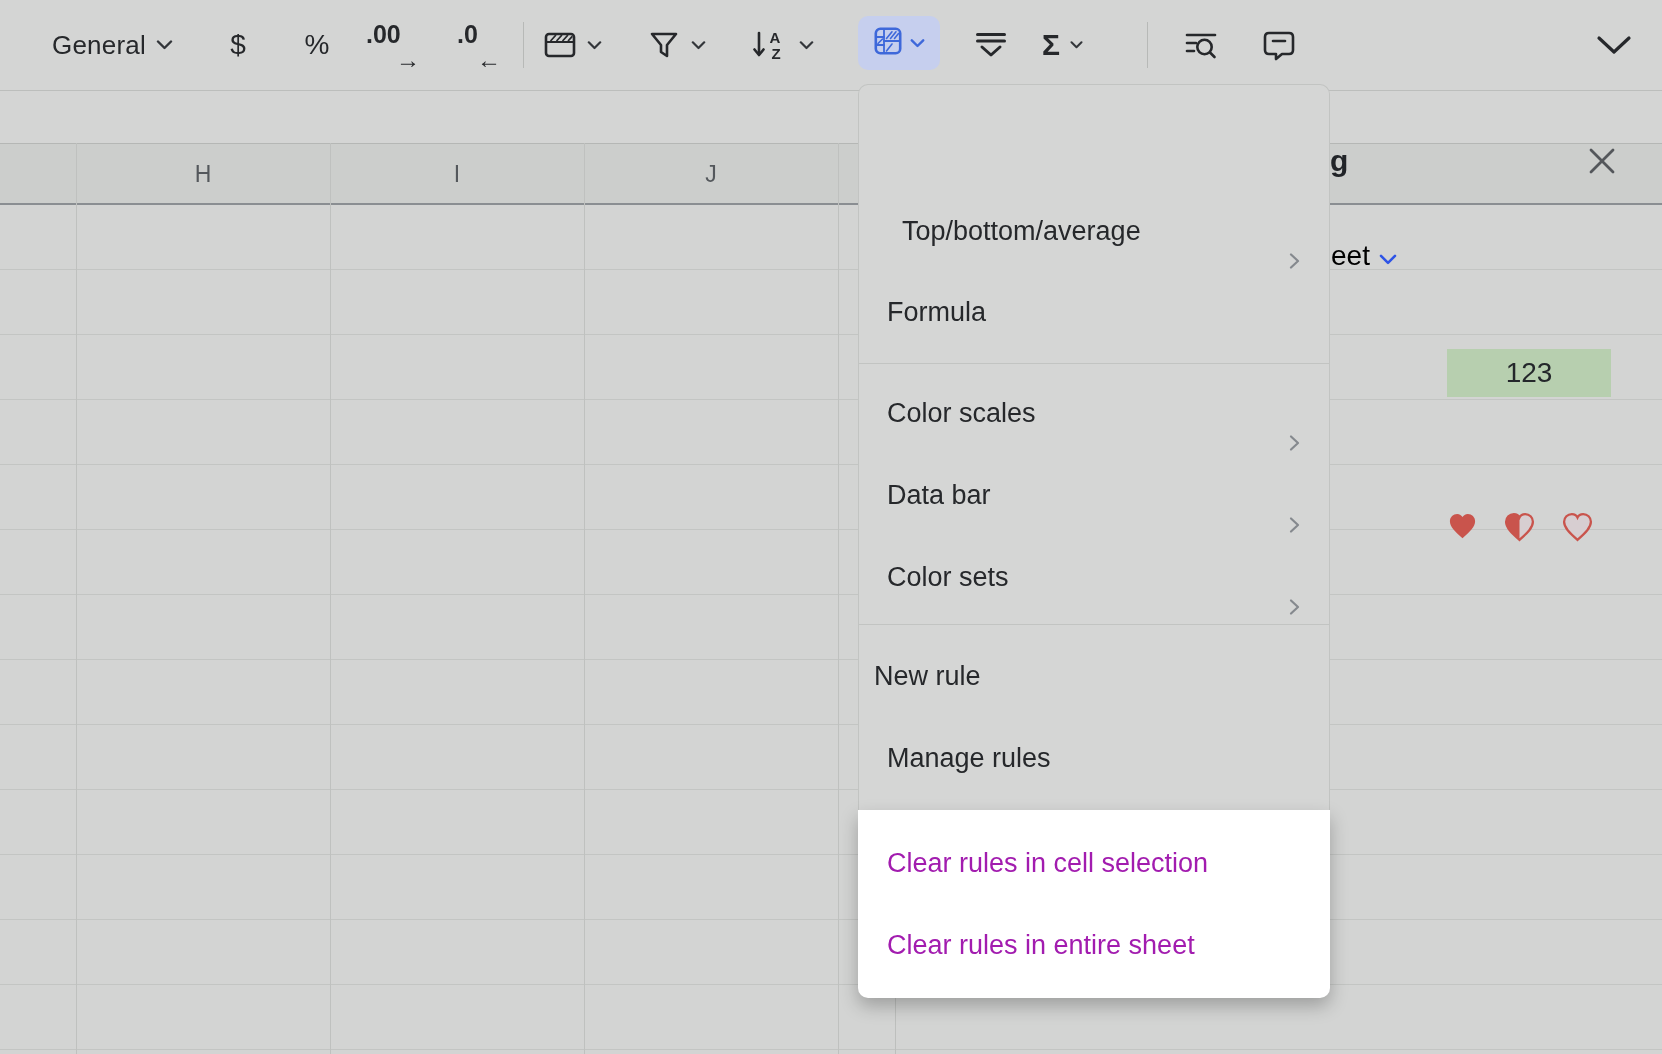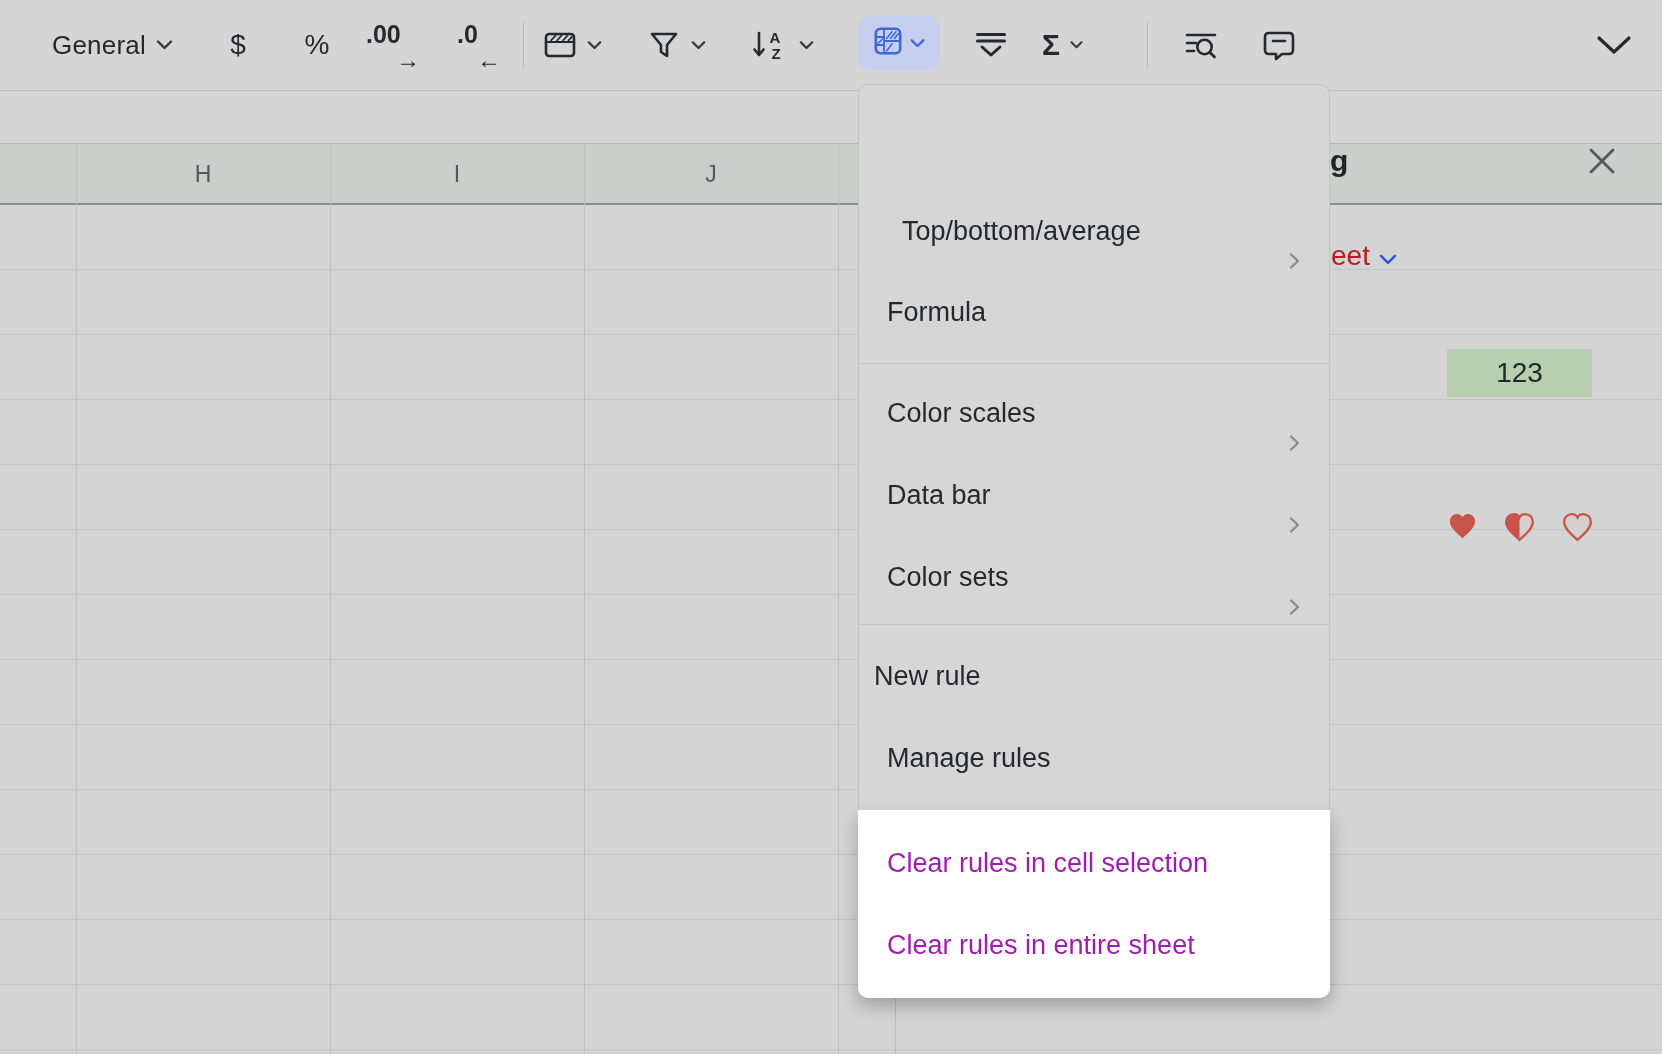--- a/index.html
+++ b/index.html
@@ -29,22 +29,22 @@
     border-top:1px solid #b5b7b5;border-bottom:2px solid #8a8e92;box-sizing:border-box;}
   .col-letter{position:absolute;top:0;height:60px;line-height:60px;transform:translateX(-50%);
     font-size:23px;color:#54585c;}
   .grid-body{position:absolute;left:0;top:205px;width:1662px;height:849px;
     background-image:repeating-linear-gradient(to bottom,transparent 0px,transparent 64px,#c3c5c3 64px,#c3c5c3 65px);}
   .vline{position:absolute;top:143px;width:1px;height:911px;background:#bfc1bf;}
   
   .panel-heading-tail{position:absolute;left:1330px;top:144px;font-size:30px;font-weight:600;color:#212428;}
   .close-x{position:absolute;left:1585px;top:144px;width:34px;height:34px;display:flex;align-items:center;justify-content:center;cursor:pointer;}
   .panel-link{position:absolute;left:1331px;top:240px;height:32px;display:flex;align-items:center;gap:9px;
-    color:#b91c1c;font-size:28px;font-weight:500;}
-  .preview-cell{position:absolute;left:1447px;top:349px;width:145px;height:48px;background:#b7cfaf;
+    color:#000000;font-size:28px;font-weight:500;}
+  .preview-cell{position:absolute;left:1447px;top:349px;width:164px;height:48px;background:#b7cfaf;
     text-align:center;line-height:48px;font-size:28px;color:#24272b;}
   .hearts{position:absolute;left:1447px;top:511px;width:146px;height:34px;}
   .hearts svg{position:absolute;top:0;}
   .panel-edge{position:absolute;left:895px;top:998px;width:1px;height:56px;background:#bdbfbd;}
   
   .menu{position:absolute;left:858px;top:84px;width:472px;height:914px;z-index:10;}
   .menu-gray{position:absolute;left:0;top:0;width:472px;height:726px;background:#d5d6d5;
     border:1px solid #c2c4c2;border-bottom:none;border-radius:10px 10px 0 0;box-sizing:border-box;}
   .menu-spot{position:absolute;left:0;top:726px;width:472px;height:188px;background:#ffffff;
     border-radius:0 0 10px 10px;box-shadow:0 8px 18px rgba(0,0,0,.25);}

